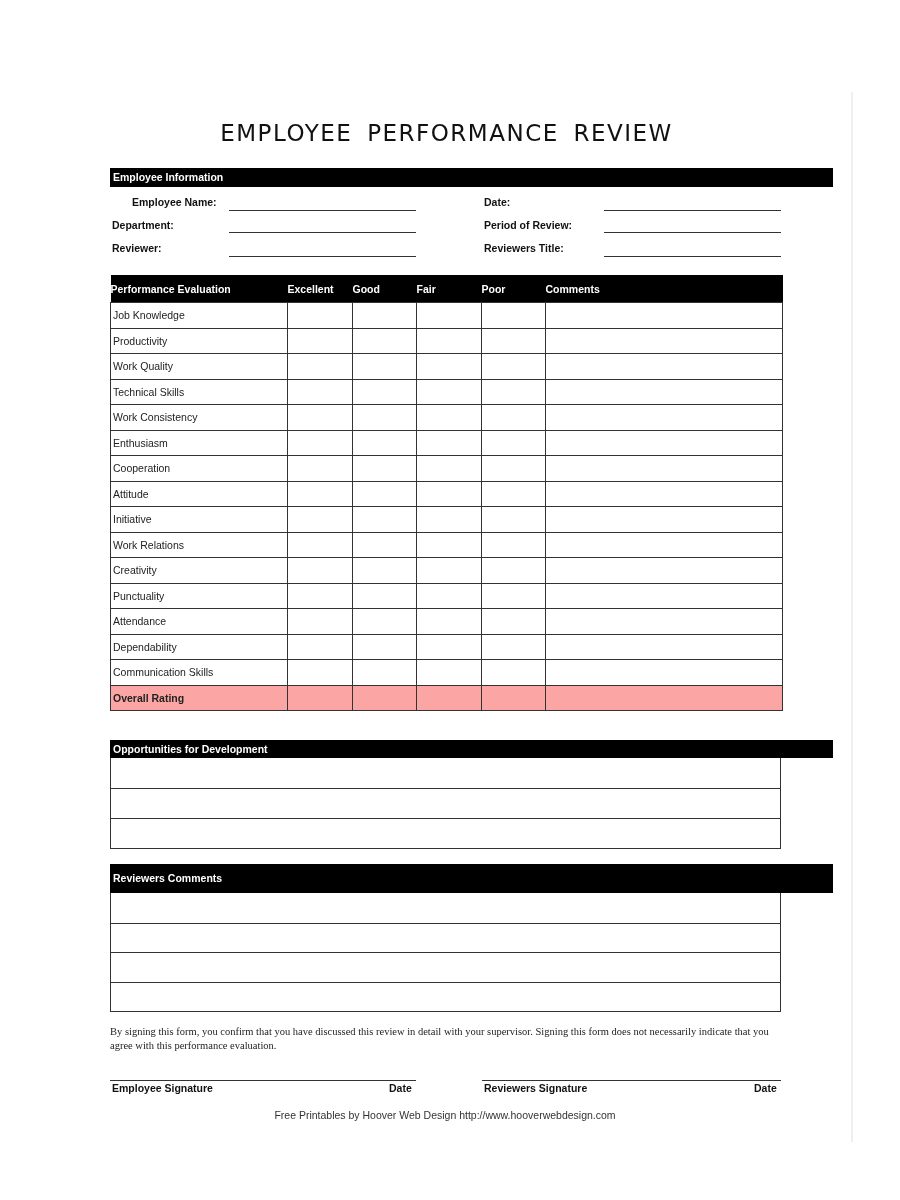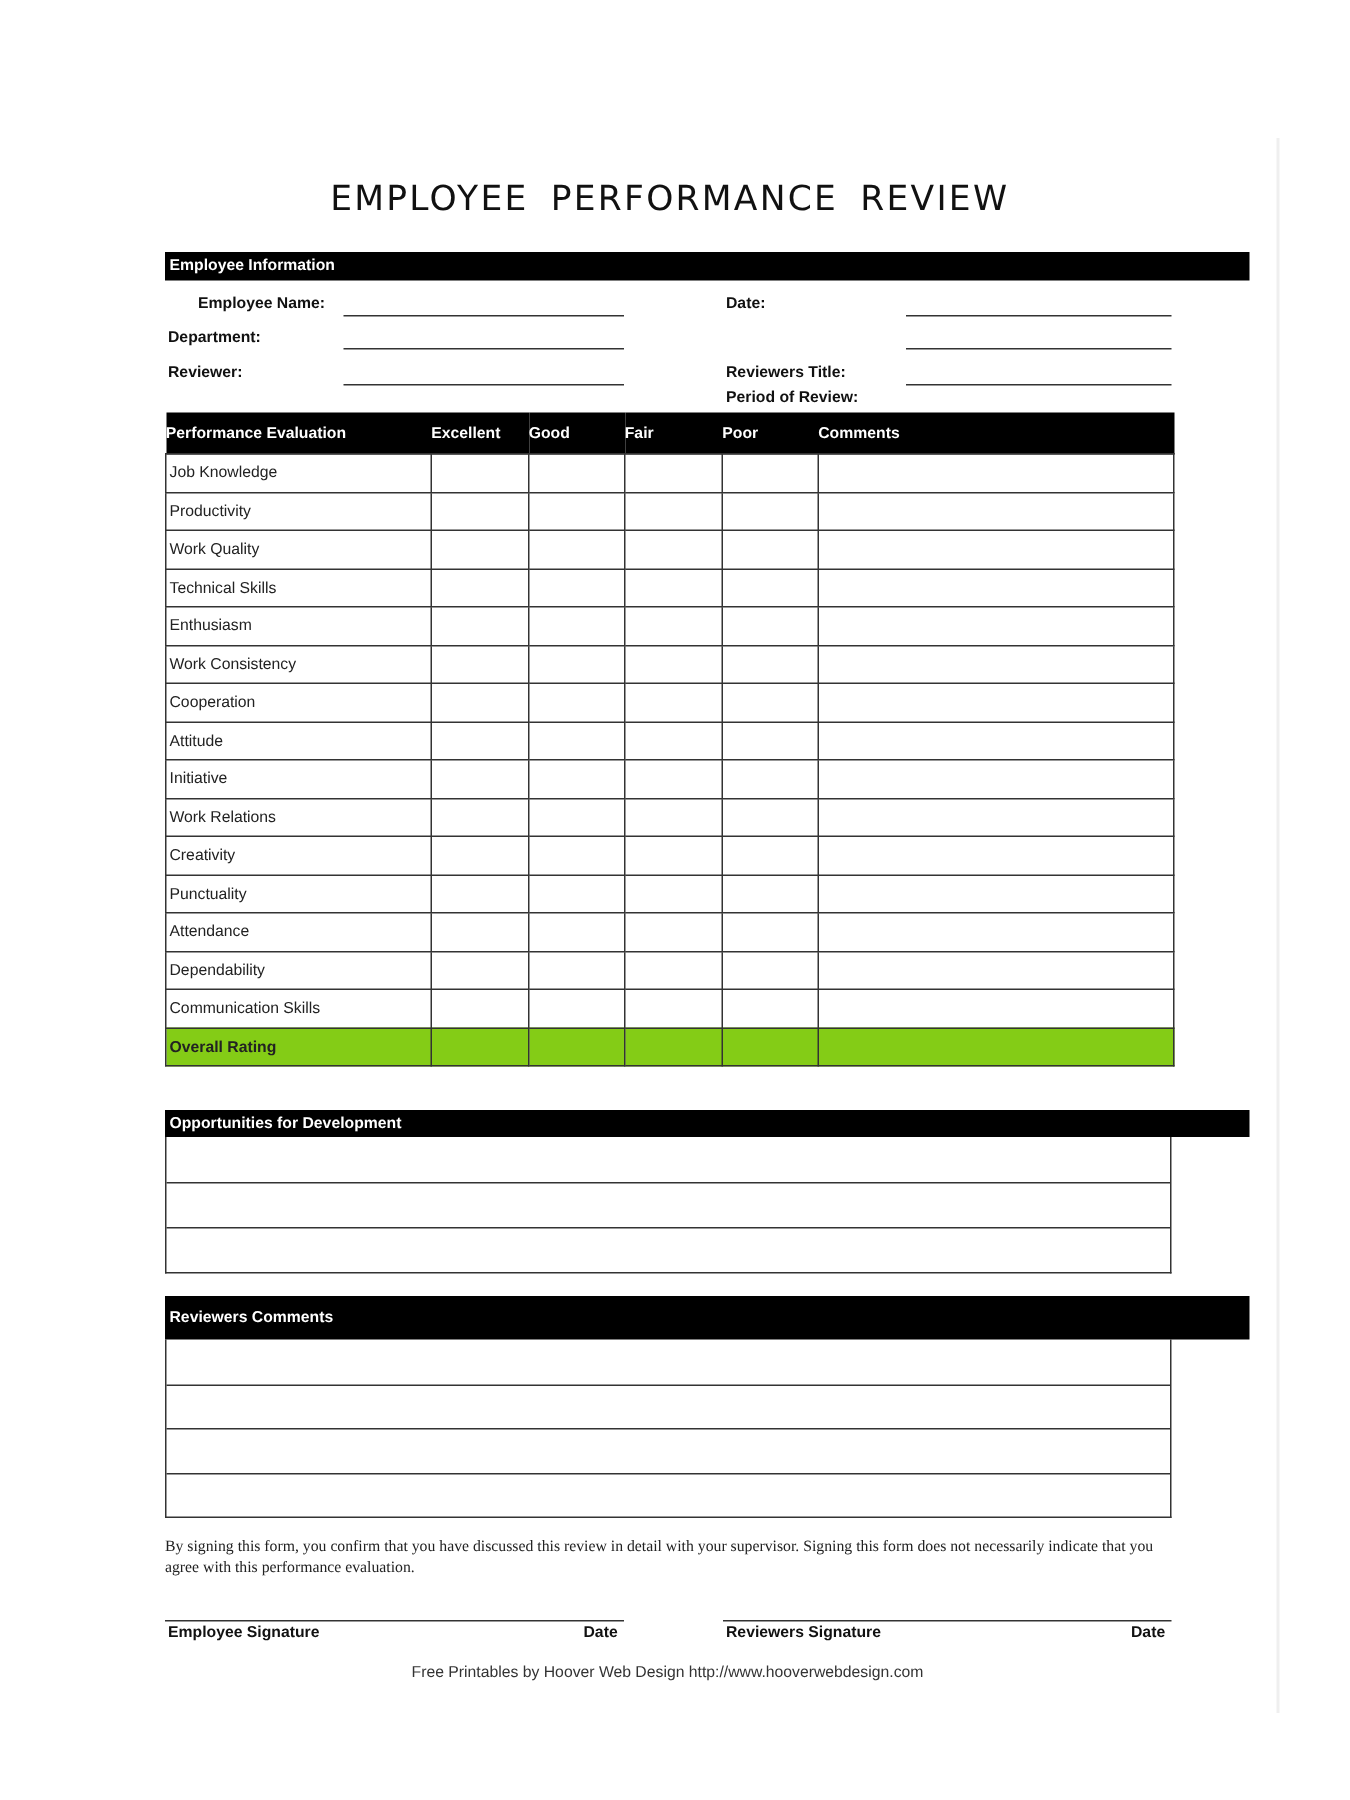--- a/index.html
+++ b/index.html
@@ -7,21 +7,21 @@
            font-family:"Liberation Sans", sans-serif; color:#111; }
     .page-edge { position:absolute; left:851px; top:92px; width:2px; height:1050px; background:#efefef; }
     .title { position:absolute; top:120px; left:0; width:893px; text-align:center;
              font-family:"DejaVu Sans", sans-serif; font-size:23px; letter-spacing:1.5px; font-weight:normal; color:#111; word-spacing:6px; }
     .bar { position:absolute; left:110px; width:723px; background:#000; color:#fff; font-size:10.5px; font-weight:bold; box-sizing:border-box; padding-left:3px; }
     .info-label { position:absolute; font-size:10.5px; font-weight:bold; color:#111; }
     .uline { position:absolute; height:1px; background:#333; }
     table.perf { position:absolute; left:110px; top:275px; border-collapse:collapse; table-layout:fixed; width:672px; }
     table.perf th { background:#000; color:#fff; font-size:10.5px; font-weight:bold; height:27px; padding:0; text-align:left; border:none; }
     table.perf td { border:1.5px solid #333; height:24.5px; padding:0 0 0 2px; font-size:10.5px; color:#222; }
-    table.perf tr.overall td { background:#84cc16; font-weight:bold; }
+    table.perf tr.overall td { background:#fca5a5; font-weight:bold; }
     .box { position:absolute; left:110px; width:671px; box-sizing:border-box; border:1.5px solid #333; border-top:none; }
     .box .line { border-top:1.5px solid #333; box-sizing:border-box; }
     .box .line:first-child { border-top:none; }
     .disclaimer { position:absolute; left:110px; top:1025px; width:680px; font-size:10.5px; line-height:14px; color:#222;font-family:Liberation Serif, serif; }
     .sigline { position:absolute; top:1080px; height:1px; background:#333; }
     .sig-label { position:absolute; top:1082px; font-size:10.5px; font-weight:bold; color:#111; }
     .footer { position:absolute; top:1109px; left:0; width:890px; text-align:center; font-size:10.5px; color:#333; }
   </style>
 </head>
 <body>
@@ -34,21 +34,21 @@
 
 <div class="info-label" style="left:112px;top:196px;padding-left:20px;">Employee Name:</div>
 <div class="uline" style="left:229px;top:210px;width:187px;"></div>
 <div class="info-label" style="left:112px;top:219px;">Department:</div>
 <div class="uline" style="left:229px;top:232px;width:187px;"></div>
 <div class="info-label" style="left:112px;top:242px;">Reviewer:</div>
 <div class="uline" style="left:229px;top:256px;width:187px;"></div>
 
 <div class="info-label" style="left:484px;top:196px;">Date:</div>
 <div class="uline" style="left:604px;top:210px;width:177px;"></div>
-<div class="info-label" style="left:484px;top:219px;margin-top:40px;">Period of Review:</div>
+<div class="info-label" style="left:484px;top:219px;">Period of Review:</div>
 <div class="uline" style="left:604px;top:232px;width:177px;"></div>
 <div class="info-label" style="left:484px;top:242px;">Reviewers Title:</div>
 <div class="uline" style="left:604px;top:256px;width:177px;"></div>
 
 <table class="perf">
   <colgroup>
     <col style="width:177px">
       <col style="width:65px">
       <col style="width:64px">
       <col style="width:65px">
@@ -92,29 +92,29 @@
       </tr>
       <tr>
         <td>Technical Skills</td>
         <td></td>
         <td></td>
         <td></td>
         <td></td>
         <td></td>
       </tr>
       <tr>
+        <td>Work Consistency</td>
+        <td></td>
+        <td></td>
+        <td></td>
+        <td></td>
+        <td></td>
+      </tr>
+      <tr>
         <td>Enthusiasm</td>
-        <td></td>
-        <td></td>
-        <td></td>
-        <td></td>
-        <td></td>
-      </tr>
-      <tr>
-        <td>Work Consistency</td>
         <td></td>
         <td></td>
         <td></td>
         <td></td>
         <td></td>
       </tr>
       <tr>
         <td>Cooperation</td>
         <td></td>
         <td></td>

